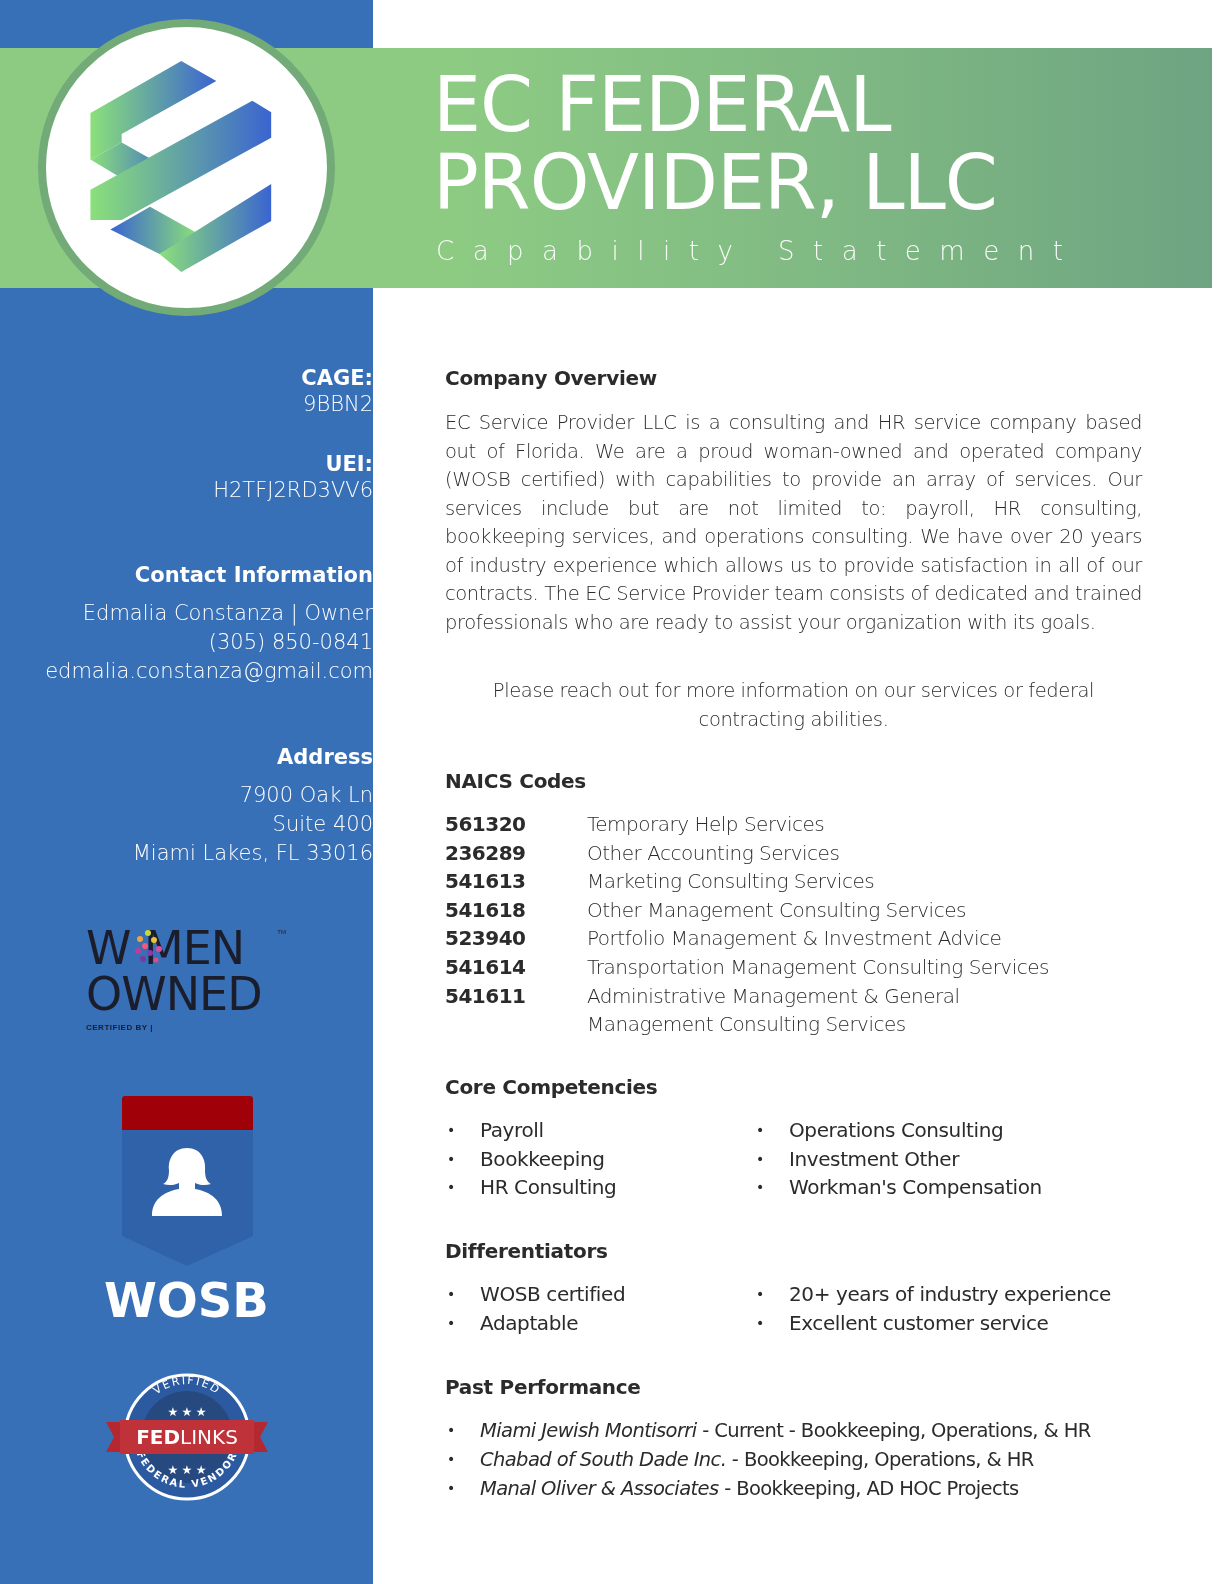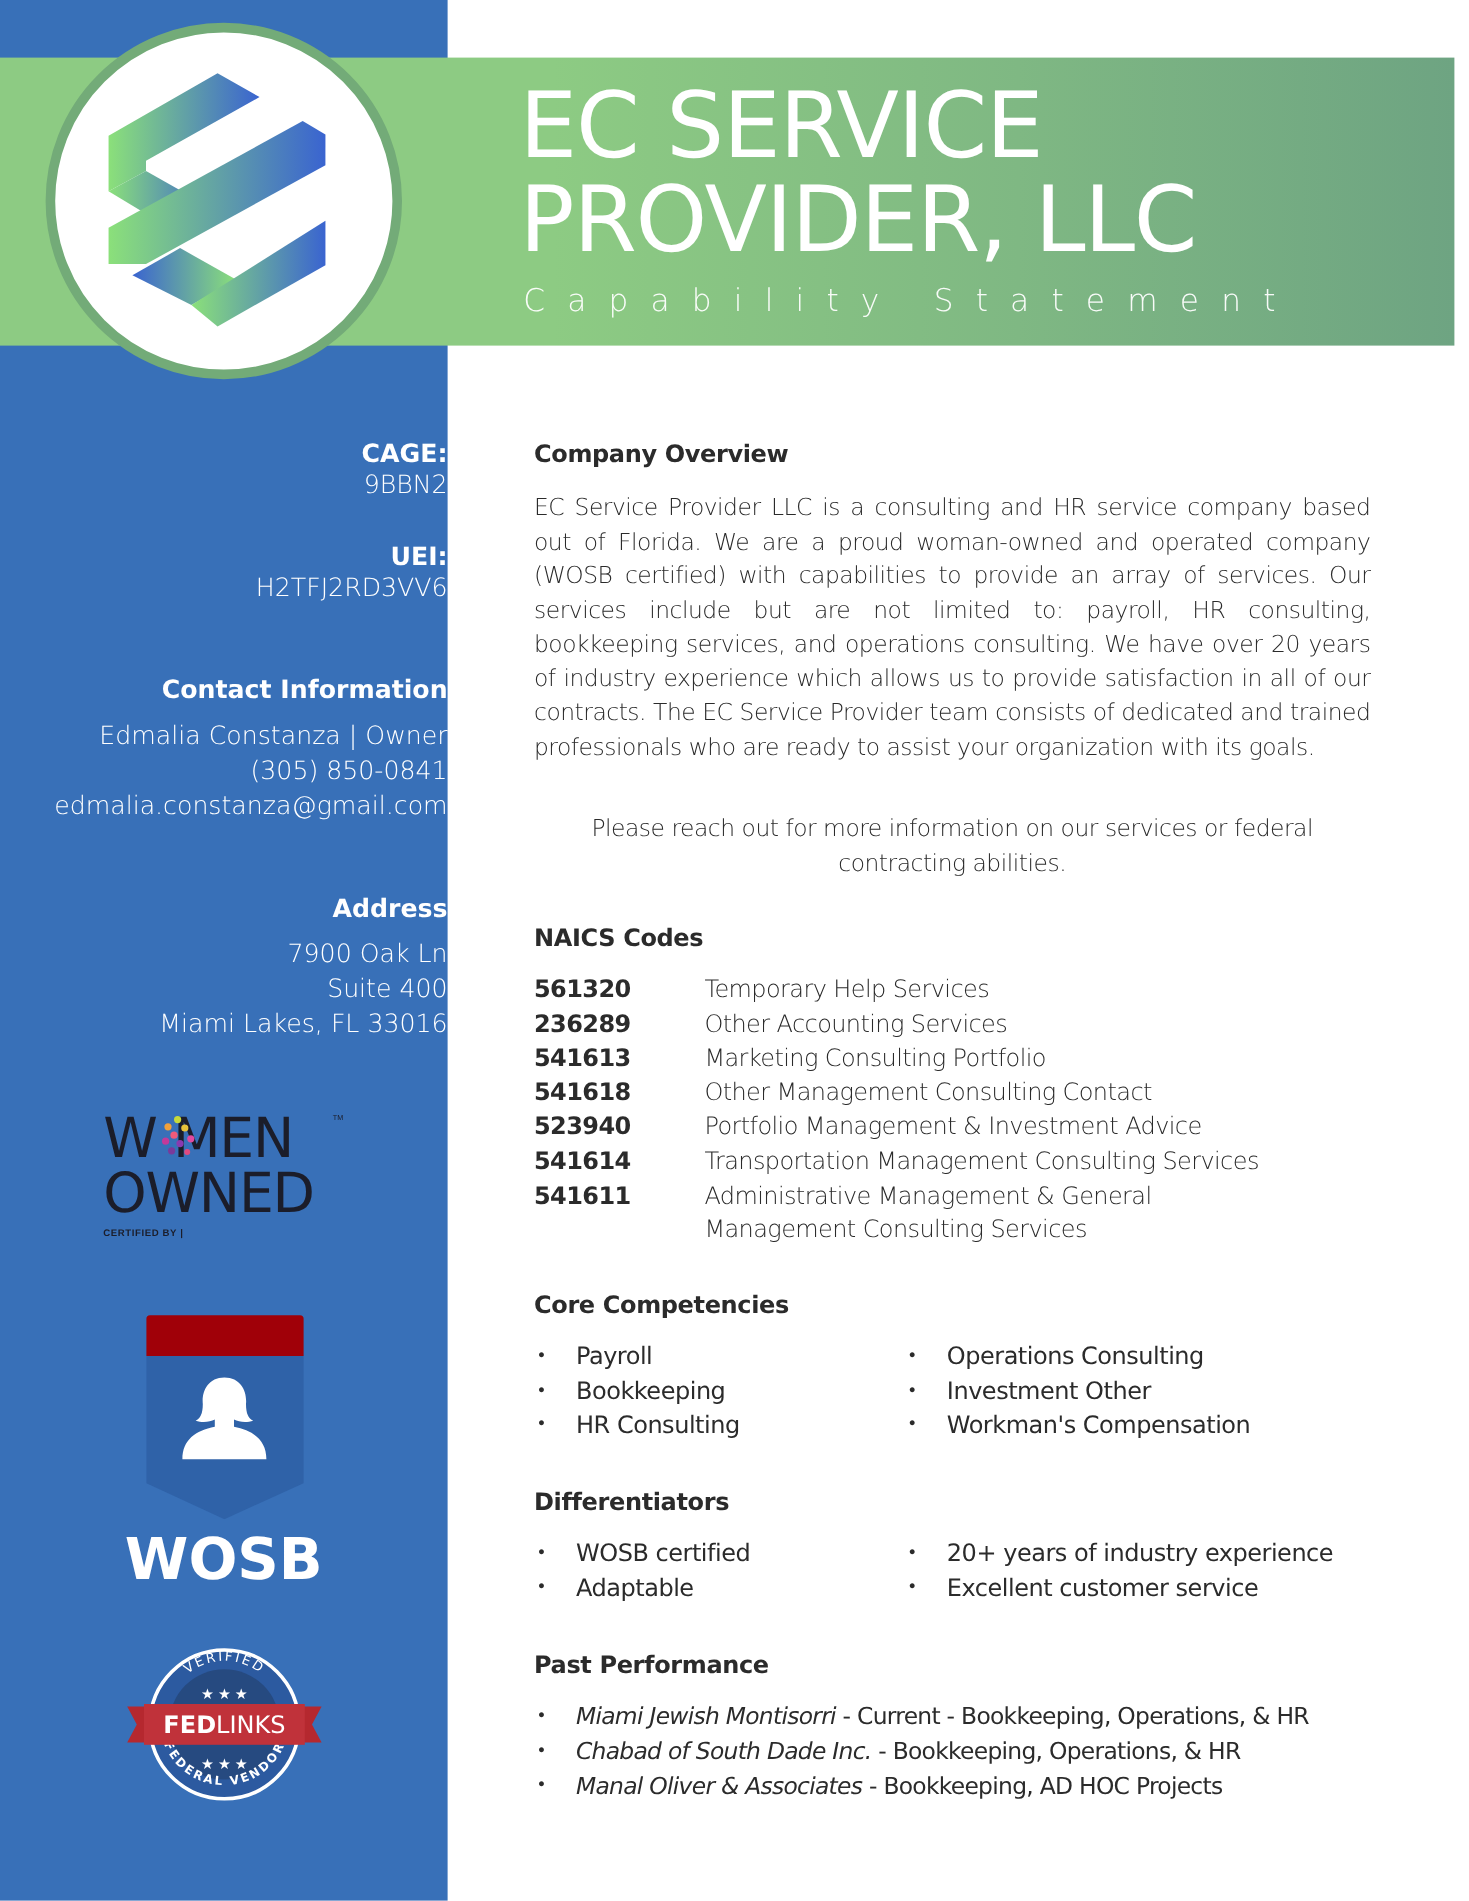--- a/index.html
+++ b/index.html
@@ -79,21 +79,21 @@
 
     <polygon points="47,172 218,78 238,90 238,117 80,204 47,204" fill="url(#gA)"></polygon>
 
     <polygon points="68,214 110,190 160,218 120,240" fill="url(#gB)"></polygon>
 
     <polygon points="120,240 238,166 238,205 143,259" fill="url(#gA)"></polygon>
   </svg>
 </div>
 
 <div class="title">
-  <div>EC SERVICE</div>
+  <div>EC FEDERAL</div>
   <div>PROVIDER, LLC</div>
 </div>
 <div class="subtitle">Capability Statement</div>
 
 <div class="side-block" style="top:366px;">
   <div class="side-label">CAGE:</div>
   <div class="side-value">9BBN2</div>
 </div>
 <div class="side-block" style="top:452px;">
   <div class="side-label">UEI:</div>
@@ -167,25 +167,25 @@
   <div class="naics-row">
       <span class="naics-code">561320</span>
       <span class="naics-desc">Temporary Help Services</span>
     </div>
   <div class="naics-row">
       <span class="naics-code">236289</span>
       <span class="naics-desc">Other Accounting Services</span>
     </div>
   <div class="naics-row">
       <span class="naics-code">541613</span>
-      <span class="naics-desc">Marketing Consulting Portfolio</span>
+      <span class="naics-desc">Marketing Consulting Services</span>
     </div>
   <div class="naics-row">
       <span class="naics-code">541618</span>
-      <span class="naics-desc">Other Management Consulting Contact</span>
+      <span class="naics-desc">Other Management Consulting Services</span>
     </div>
   <div class="naics-row">
       <span class="naics-code">523940</span>
       <span class="naics-desc">Portfolio Management &amp; Investment Advice</span>
     </div>
   <div class="naics-row">
       <span class="naics-code">541614</span>
       <span class="naics-desc">Transportation Management Consulting Services</span>
     </div>
   <div class="naics-row">

